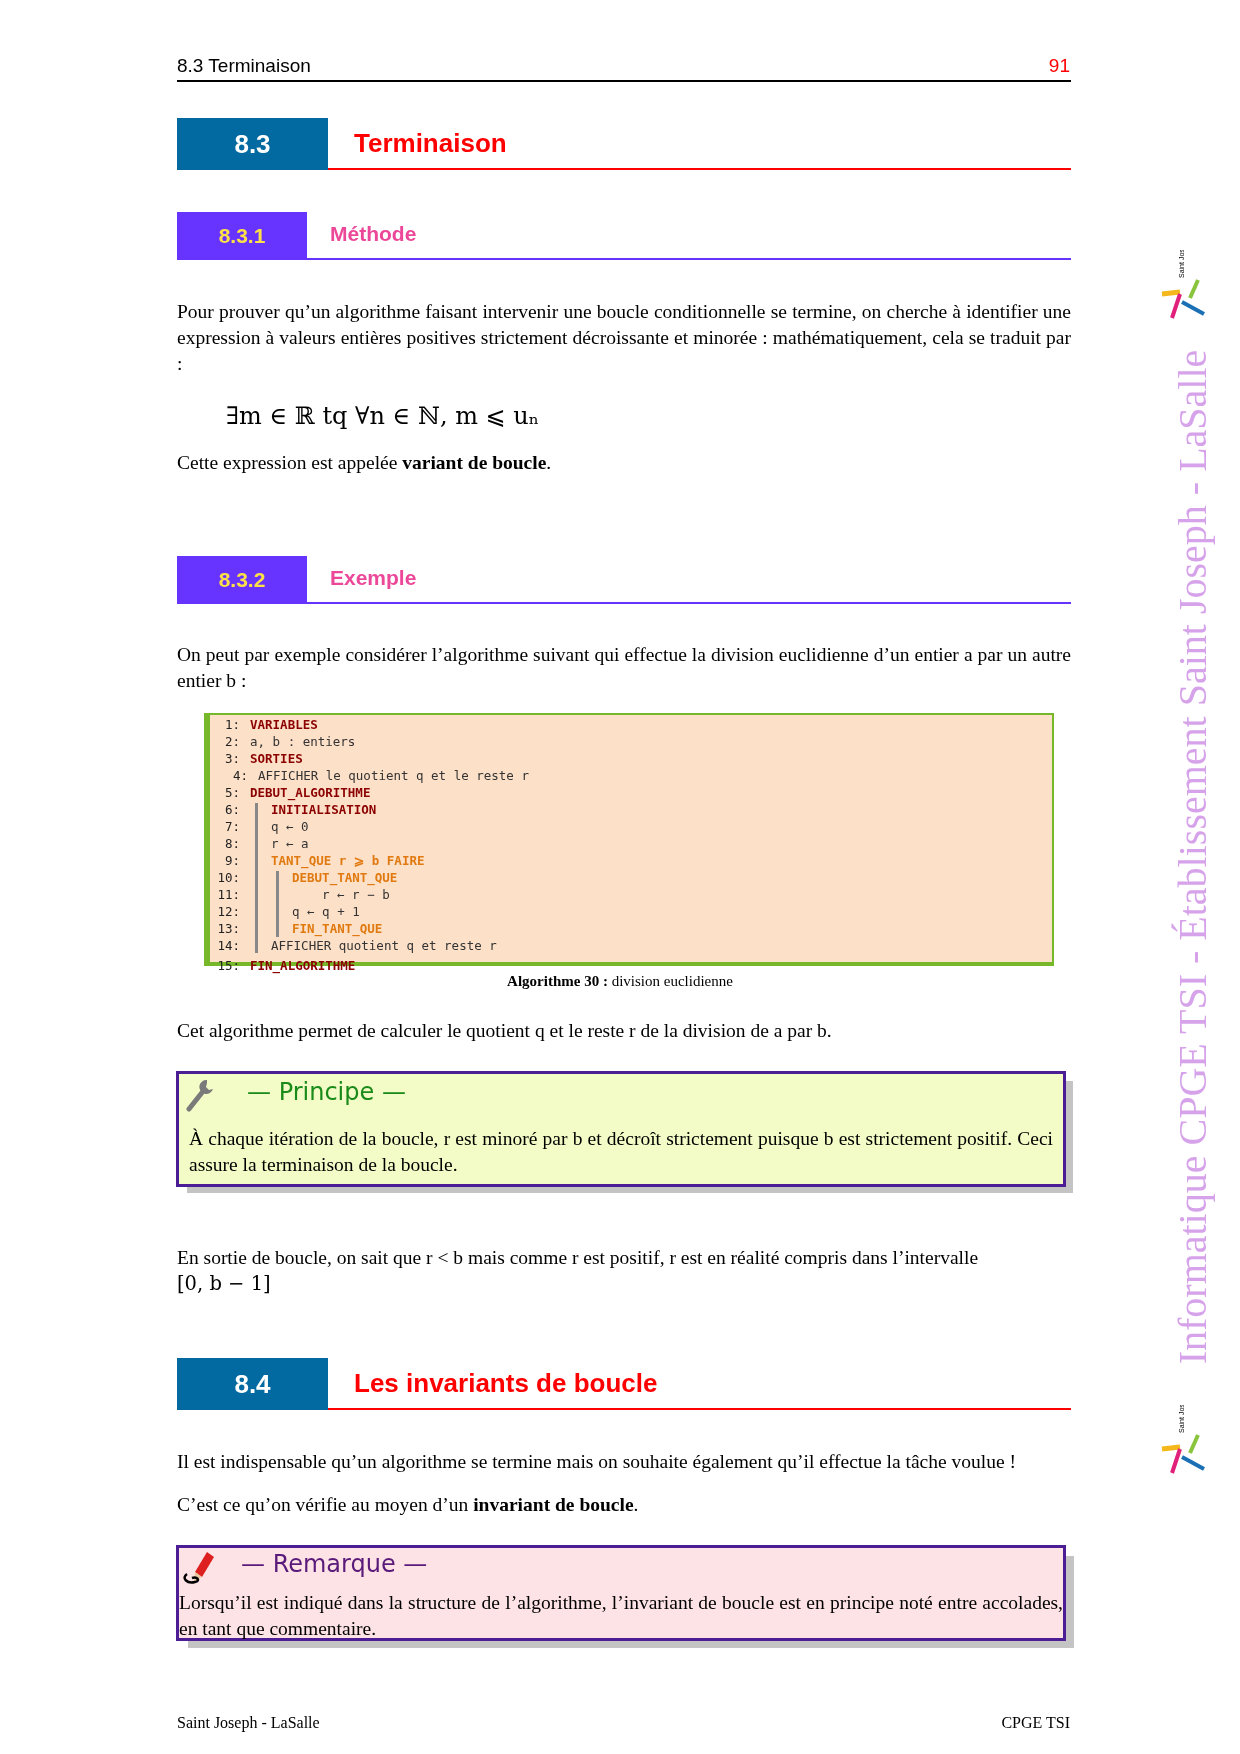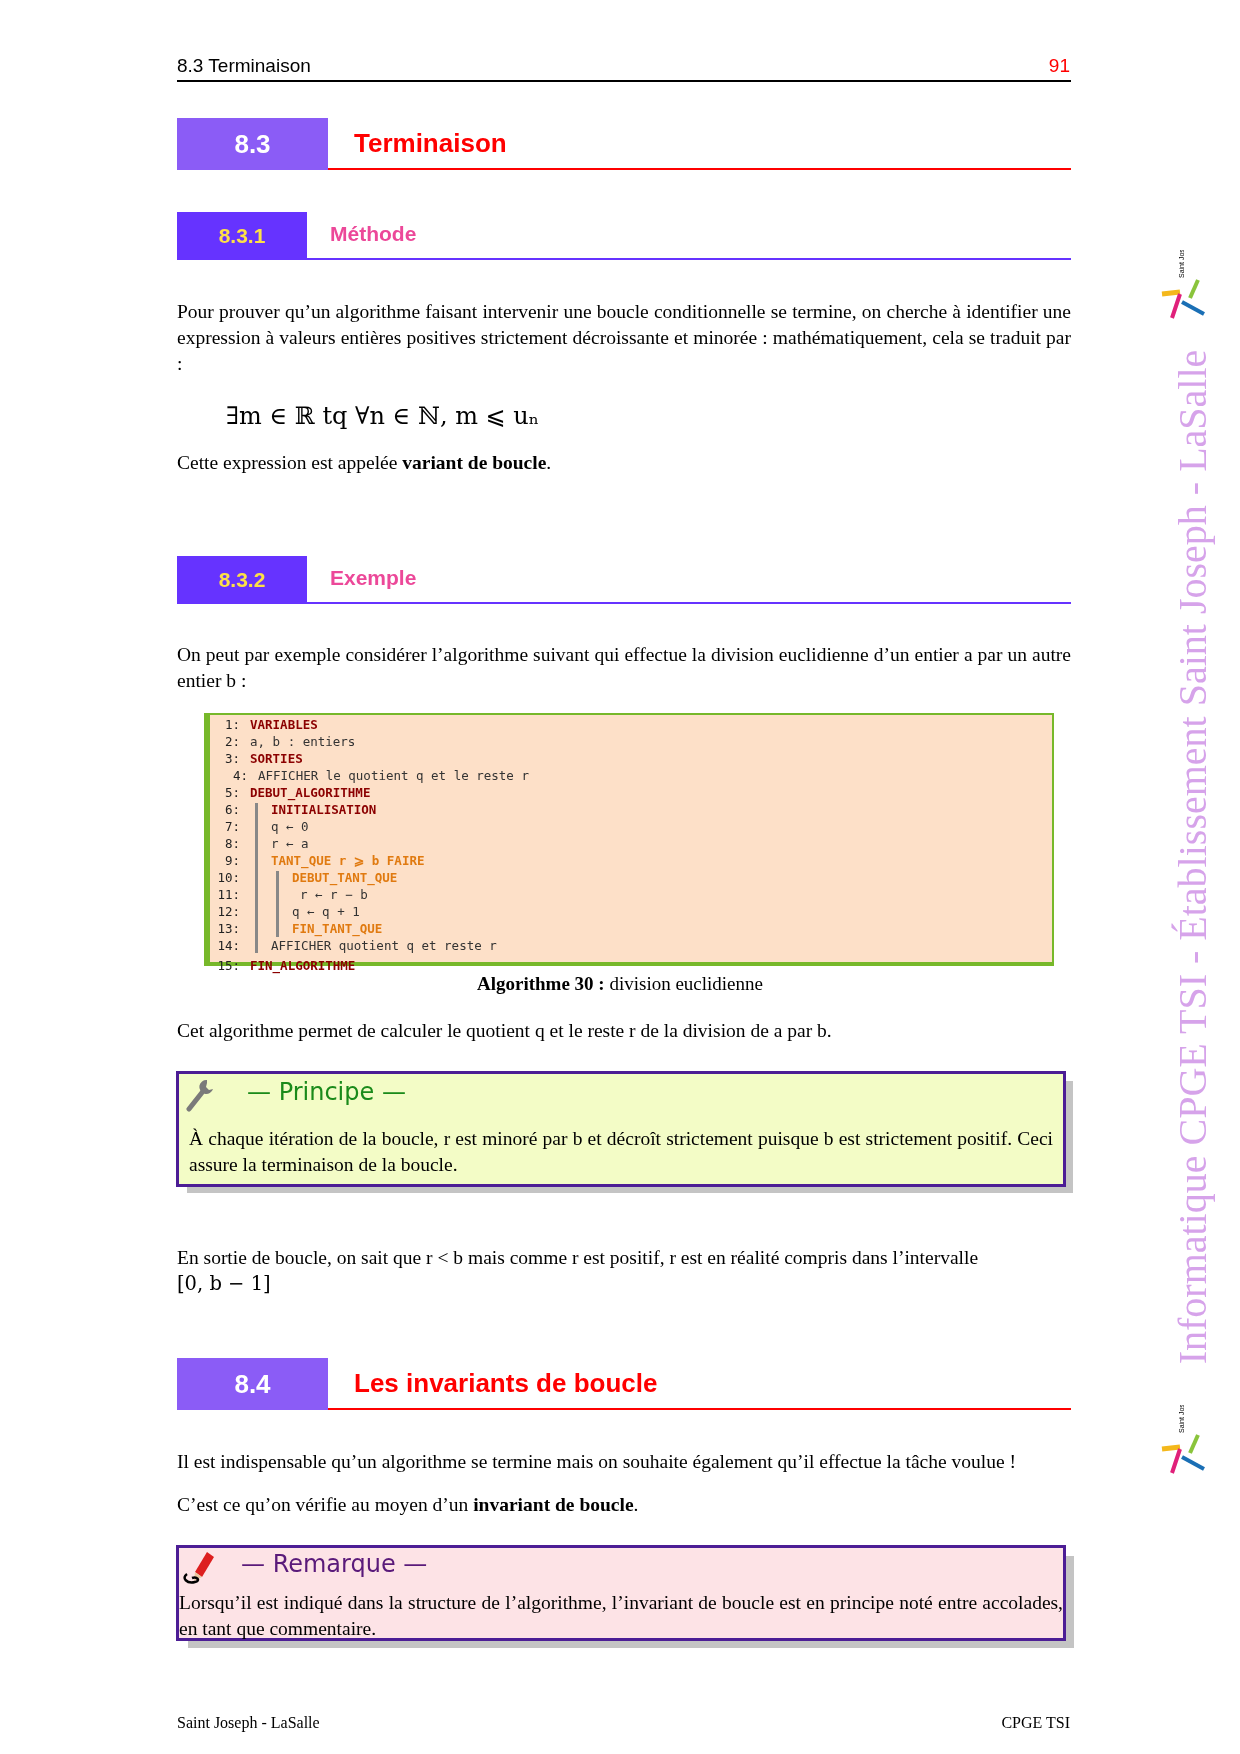--- a/index.html
+++ b/index.html
@@ -3,21 +3,21 @@
 <meta charset="utf-8">
 <style>
   html, body { margin:0; padding:0; background:#ffffff; }
   body { width:1240px; height:1754px; position:relative; overflow:hidden;
          font-family:"Liberation Serif", "DejaVu Serif", serif; color:#000; }
   .abs { position:absolute; }
   .header-left { left:177px; top:55px; font-family:"Liberation Sans", sans-serif; font-size:19px; }
   .header-right { right:170px; top:55px; font-family:"Liberation Sans", sans-serif; font-size:19px; color:#ff0000; }
   .header-rule { left:177px; top:80px; width:894px; height:2px; background:#000; }
 
-  .sec-box { position:absolute; left:177px; background:#8b5cf6; color:#fff;
+  .sec-box { position:absolute; left:177px; background:#0369a1; color:#fff;
              font-family:"Liberation Sans", sans-serif; font-weight:bold; font-size:26px;
              display:flex; align-items:center; justify-content:center; }
   .sec-title { position:absolute; font-family:"Liberation Sans", sans-serif; font-weight:bold;
                font-size:26px; color:#ff0000; }
   .sec-rule { position:absolute; height:2px; background:#ff0000; }
 
   .sub-box { position:absolute; left:177px; background:#6633ff; color:#fde047;
              font-family:"Liberation Sans", sans-serif; font-weight:bold; font-size:21px;
              display:flex; align-items:center; justify-content:center; }
   .sub-title { position:absolute; font-family:"Liberation Sans", sans-serif; font-weight:bold;
@@ -30,21 +30,21 @@
 
   .algo { position:absolute; left:204px; top:713px; width:842px; height:247px;
           background:#fde0c8; border-left:6px solid #77b82a; border-top:2px solid #77b82a;
           border-right:2px solid #77b82a; border-bottom:4px solid #77b82a; }
   .algo-line { position:absolute; left:0; font-family:"DejaVu Sans Mono", monospace; font-size:12.5px;
                height:17px; line-height:17px; white-space:pre; color:#333; }
   .ln { display:inline-block; width:30px; text-align:right; color:#222; }
   .kw-red { color:#8b0000; font-weight:bold; }
   .kw-orange { color:#e07a10; font-weight:bold; }
   .vbar { position:absolute; width:3px; background:#888; }
-  .caption { position:absolute; left:0; width:1240px; top:973px; text-align:center; font-size:19px; padding-left:0px; }
+  .caption { position:absolute; left:0; width:1240px; top:973px; text-align:center; font-size:15px; padding-left:0px; }
 
   .box { position:absolute; left:176px; width:884px; border:3px solid #4c1d95; }
   .box-shadow { position:absolute; background:#c4c4c4; }
   .principe { top:1071px; height:110px; background:#f3fcc6; }
   .remarque { top:1545px; height:90px; background:#fde3e6; }
   .box-title { position:absolute; font-family:"DejaVu Sans", sans-serif; font-size:24px; }
   .box-text { position:absolute; left:10px; right:10px; font-size:19.5px; line-height:26px; text-align:justify; }
 
   .side-text { position:absolute; left:1192px; top:857px; transform-origin:center; 
                transform:translate(-50%,-50%) rotate(-90deg); white-space:nowrap;
@@ -86,21 +86,21 @@
     <div class="algo-line" style="top: 1px;"><span class="ln">1:</span><span class="kw-red" style="margin-left: 10px;">VARIABLES</span></div>
     <div class="algo-line" style="top: 18px;"><span class="ln">2:</span><span class="" style="margin-left: 10px;">a, b : entiers</span></div>
     <div class="algo-line" style="top: 35px;"><span class="ln">3:</span><span class="kw-red" style="margin-left: 10px;">SORTIES</span></div>
     <div class="algo-line" style="top: 52px; padding-left: 8px;"><span class="ln">4:</span><span class="" style="margin-left: 10px;">AFFICHER le quotient q et le reste r</span></div>
     <div class="algo-line" style="top: 69px;"><span class="ln">5:</span><span class="kw-red" style="margin-left: 10px;">DEBUT_ALGORITHME</span></div>
     <div class="algo-line" style="top: 86px;"><span class="ln">6:</span><span class="kw-red" style="margin-left: 31px;">INITIALISATION</span></div>
     <div class="algo-line" style="top: 103px;"><span class="ln">7:</span><span class="" style="margin-left: 31px;">q ← 0</span></div>
     <div class="algo-line" style="top: 120px;"><span class="ln">8:</span><span class="" style="margin-left: 31px;">r ← a</span></div>
     <div class="algo-line" style="top: 137px;"><span class="ln">9:</span><span class="kw-orange" style="margin-left: 31px;">TANT_QUE r ⩾ b FAIRE</span></div>
     <div class="algo-line" style="top: 154px;"><span class="ln">10:</span><span class="kw-orange" style="margin-left: 52px;">DEBUT_TANT_QUE</span></div>
-    <div class="algo-line" style="top: 171px;"><span class="ln">11:</span><span class="" style="margin-left: 60px;">r ← r − b</span></div>
+    <div class="algo-line" style="top: 171px;"><span class="ln">11:</span><span class="" style="margin-left: 82px;">r ← r − b</span></div>
     <div class="algo-line" style="top: 188px;"><span class="ln">12:</span><span class="" style="margin-left: 52px;">q ← q + 1</span></div>
     <div class="algo-line" style="top: 205px;"><span class="ln">13:</span><span class="kw-orange" style="margin-left: 52px;">FIN_TANT_QUE</span></div>
     <div class="algo-line" style="top: 222px;"><span class="ln">14:</span><span class="" style="margin-left: 31px;">AFFICHER quotient q et reste r</span></div>
     <div class="algo-line" style="top: 242px;"><span class="ln">15:</span><span class="kw-red" style="margin-left: 10px;">FIN_ALGORITHME</span></div>
     <div class="vbar" style="left: 45px; top: 88px; height: 150px;"></div>
     <div class="vbar" style="left: 66px; top: 156px; height: 66px;"></div>
   </div>
 <div class="caption">
   <b>Algorithme  30 :</b><span> division euclidienne</span>
 </div>

